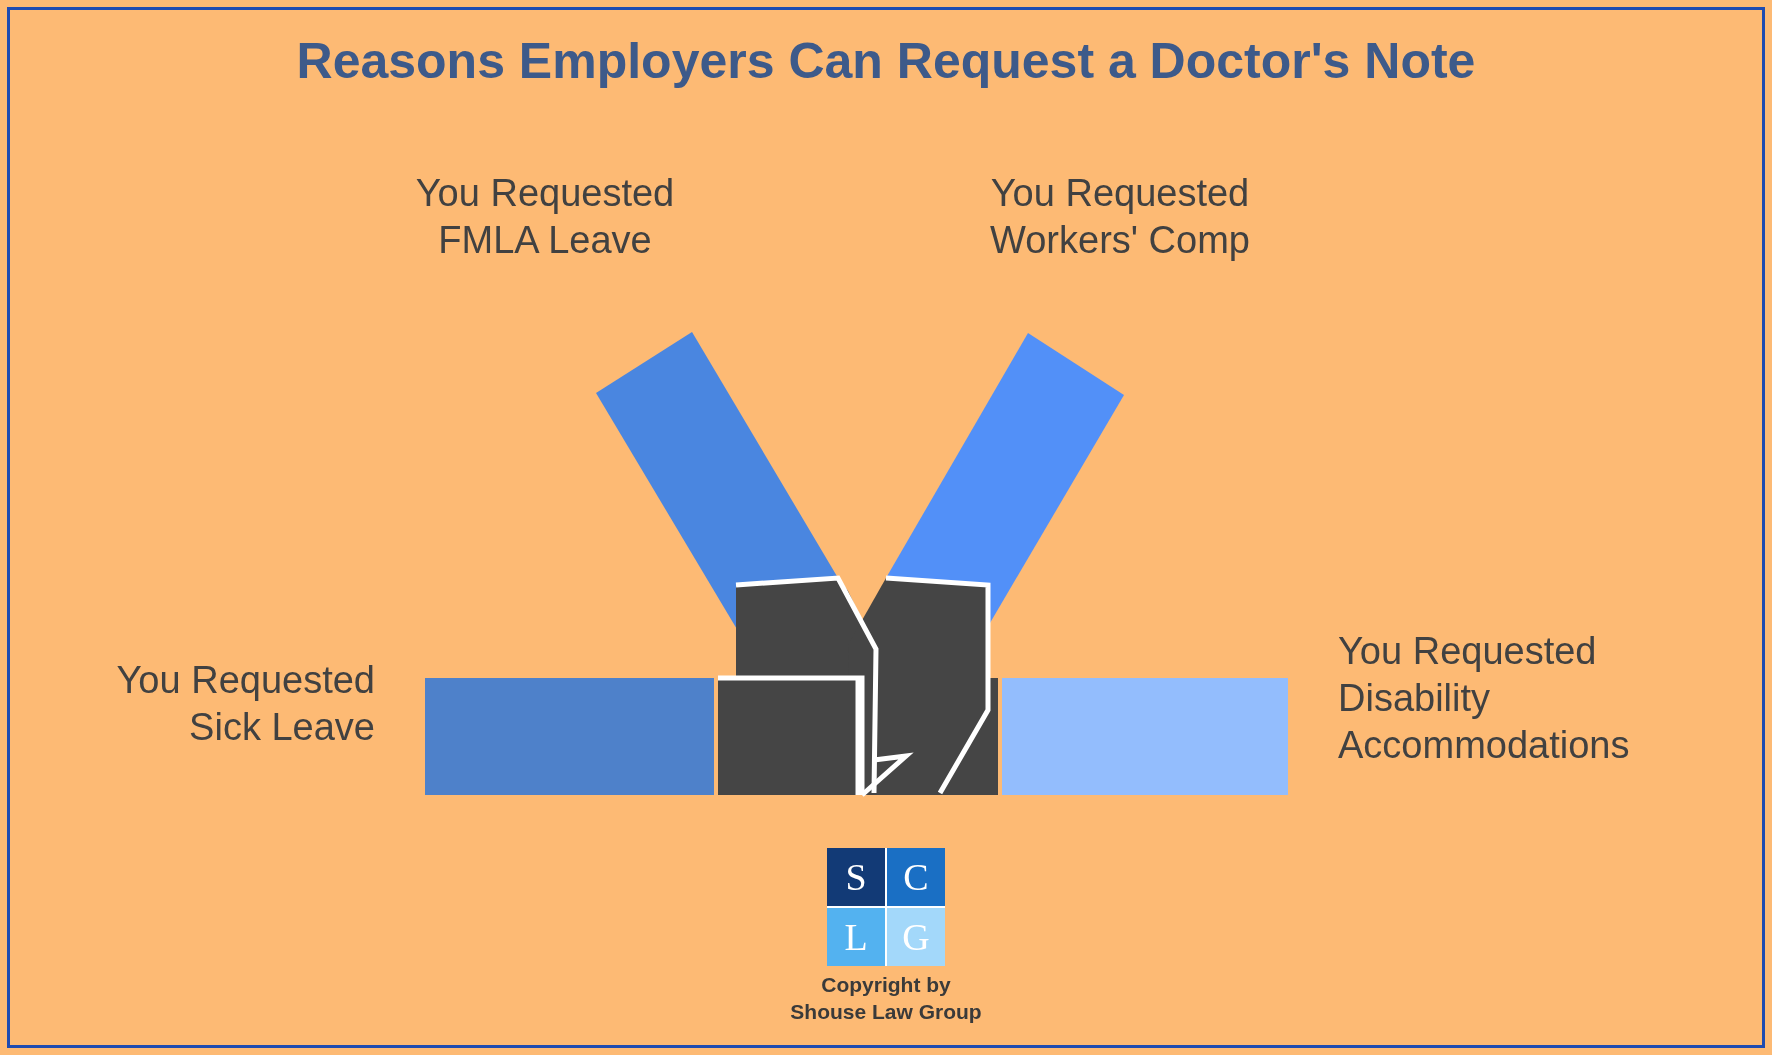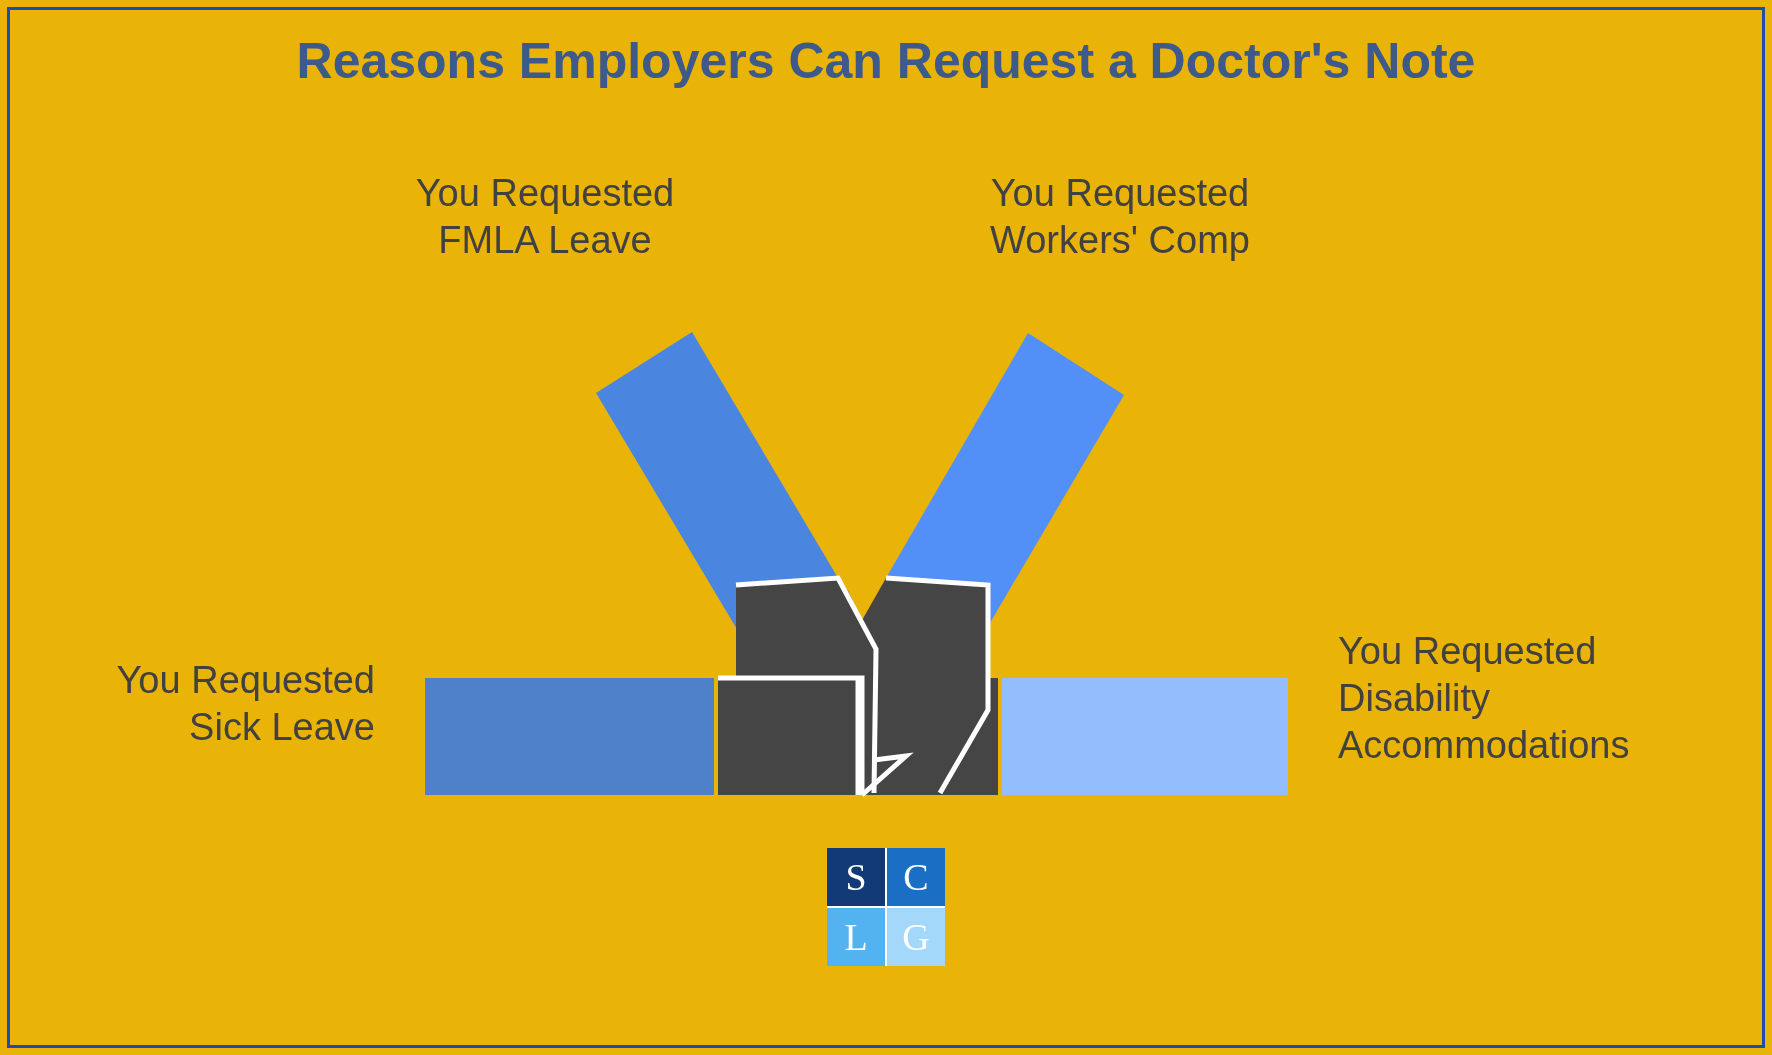--- a/index.html
+++ b/index.html
@@ -7,21 +7,21 @@
     padding: 0;
     background: #ffffff;
   }
   body {
     font-family: "Liberation Sans", sans-serif;
   }
   #page {
     position: relative;
     width: 1772px;
     height: 1055px;
-    background: #eab308;
+    background: #fdba74;
     box-sizing: border-box;
     overflow: hidden;
   }
   .outer-border {
     position: absolute;
     left: 7px;
     top: 7px;
     width: 1758px;
     height: 1041px;
     box-sizing: border-box;
@@ -155,15 +155,19 @@
 Disability
 Accommodations</div>
 
   <div class="logo-wrap">
     <div class="logo-grid">
       <div class="logo-cell cell-s">S</div>
       <div class="logo-cell cell-c">C</div>
       <div class="logo-cell cell-l">L</div>
       <div class="logo-cell cell-g">G</div>
     </div>
+    <div class="copyright">
+      <div>Copyright by</div>
+      <div>Shouse Law Group</div>
+    </div>
   </div>
 
 </div>
 
 </body></html>

